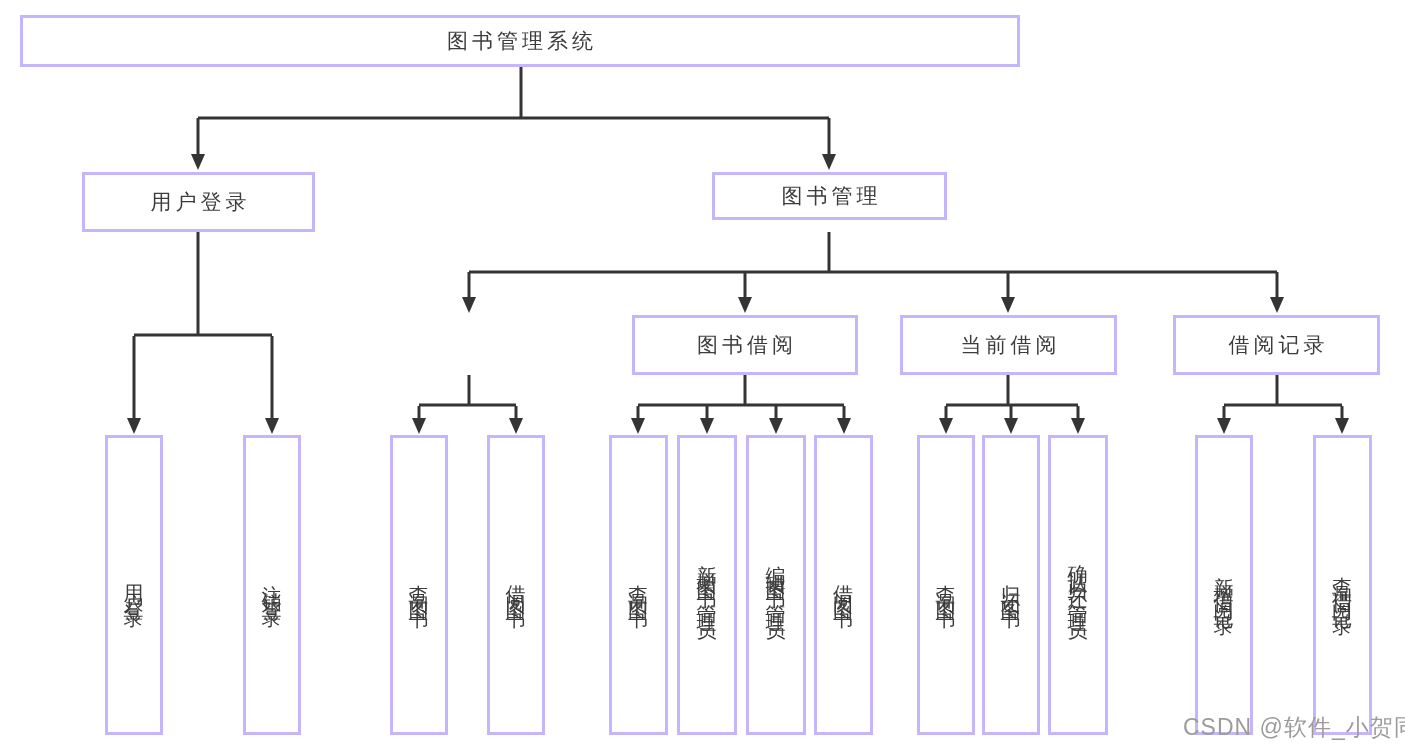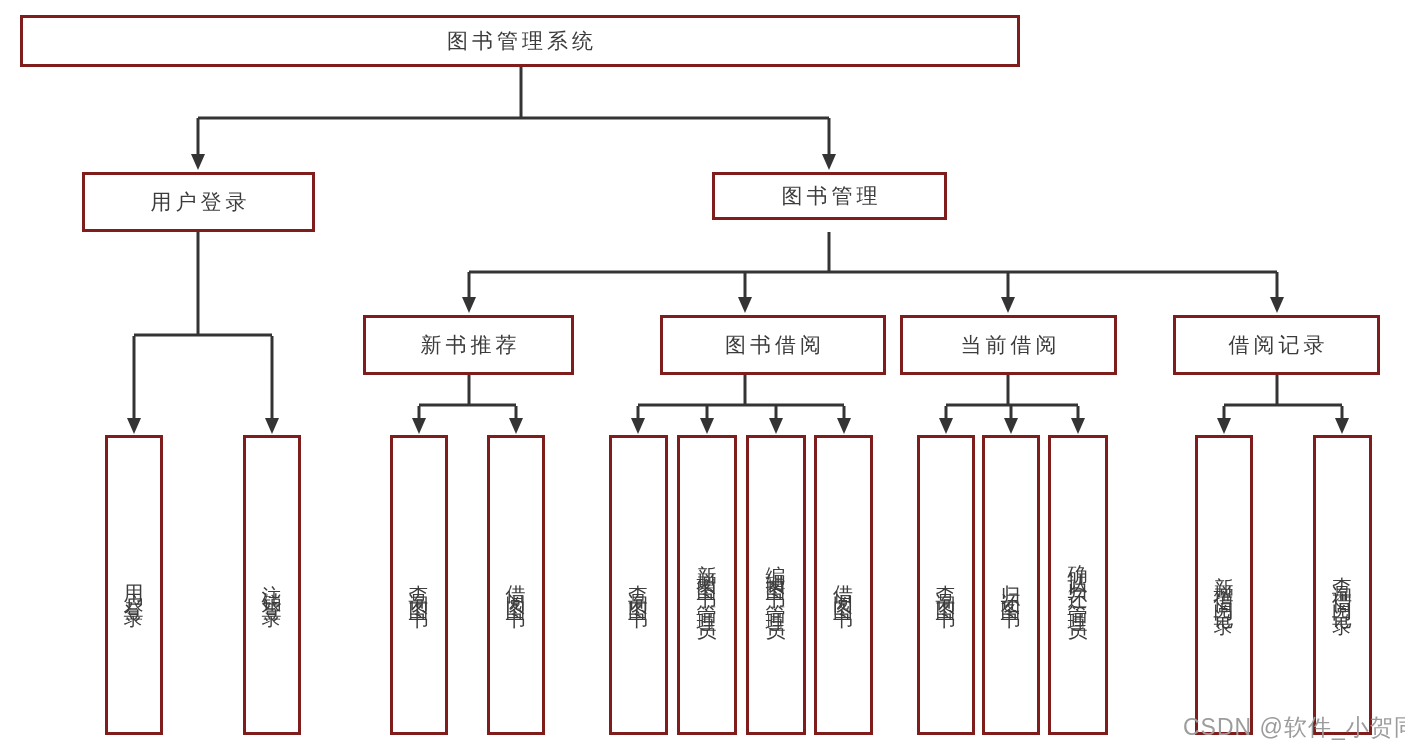--- a/index.html
+++ b/index.html
@@ -2,36 +2,36 @@
 <html><head>
 <meta charset="utf-8">
 <style>
   html,body{margin:0;padding:0;background:#ffffff;}
   .canvas{
     position:relative;width:1405px;height:747px;background:#ffffff;
     font-family:"Liberation Sans","DejaVu Sans",sans-serif;overflow:hidden;
   }
   svg.connectors{position:absolute;left:0;top:0;z-index:1;}
   .node{
-    position:absolute;box-sizing:border-box;border:3px solid #7f1d1d;background:#ffffff;
+    position:absolute;box-sizing:border-box;border:3px solid #c4b5fd;background:#ffffff;
     display:flex;align-items:center;justify-content:center;
     color:#3c3c3c;z-index:2;
   }
   .hbox{font-size:21px;letter-spacing:4px;text-indent:4px;}
   .leaf{top:435px;width:58px;height:300px;}
   .vtext{
     writing-mode:vertical-lr;text-orientation:mixed;
     font-size:20px;letter-spacing:8px;line-height:1;white-space:nowrap;
   }
   
   #node-root{left:20px;top:15px;width:1000px;height:52px;}
   #node-user-login{left:82px;top:172px;width:233px;height:60px;}
   #node-book-mgmt{left:712px;top:172px;width:235px;height:48px;}
   #node-new-book-rec{left:363px;top:315px;width:211px;height:60px;}
-  #node-book-borrow{left:660px;top:315px;width:226px;height:60px;}
+  #node-book-borrow{left:632px;top:315px;width:226px;height:60px;}
   #node-current-borrow{left:900px;top:315px;width:217px;height:60px;}
   #node-borrow-records{left:1173px;top:315px;width:207px;height:60px;}
   #leaf-login{left:105px;}
   #leaf-logout{left:243px;}
   #leaf-rec-query{left:390px;}
   #leaf-rec-borrow{left:487px;}
   #leaf-bb-query{left:609px;width:59px;}
   #leaf-bb-add{left:677px;width:60px;}
   #leaf-bb-edit{left:746px;width:60px;}
   #leaf-bb-borrow{left:814px;width:59px;}
@@ -104,21 +104,20 @@
       <polygon points="1217,418 1231,418 1224,434" fill="#343434"></polygon>
       <line x1="1342" y1="406" x2="1342" y2="420" stroke="#343434" stroke-width="3"></line>
       <polygon points="1335,418 1349,418 1342,434" fill="#343434"></polygon>
     </svg>
 
   <div class="node hbox" id="node-root">图书管理系统</div>
 
   <div class="node hbox" id="node-user-login">用户登录</div>
   <div class="node hbox" id="node-book-mgmt">图书管理</div>
 
-  <div class="node hbox" id="node-new-book-rec">新书推荐</div>
   <div class="node hbox" id="node-book-borrow">图书借阅</div>
   <div class="node hbox" id="node-current-borrow">当前借阅</div>
   <div class="node hbox" id="node-borrow-records">借阅记录</div>
 
   <div class="node leaf" id="leaf-login">
     <span class="vtext">用户登录</span>
   </div>
   <div class="node leaf" id="leaf-logout">
     <span class="vtext">注销登录</span>
   </div>

